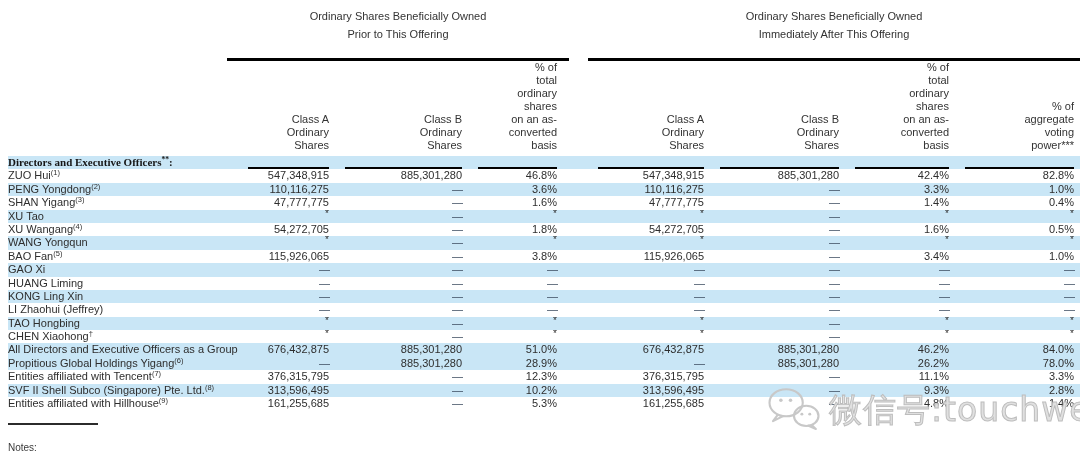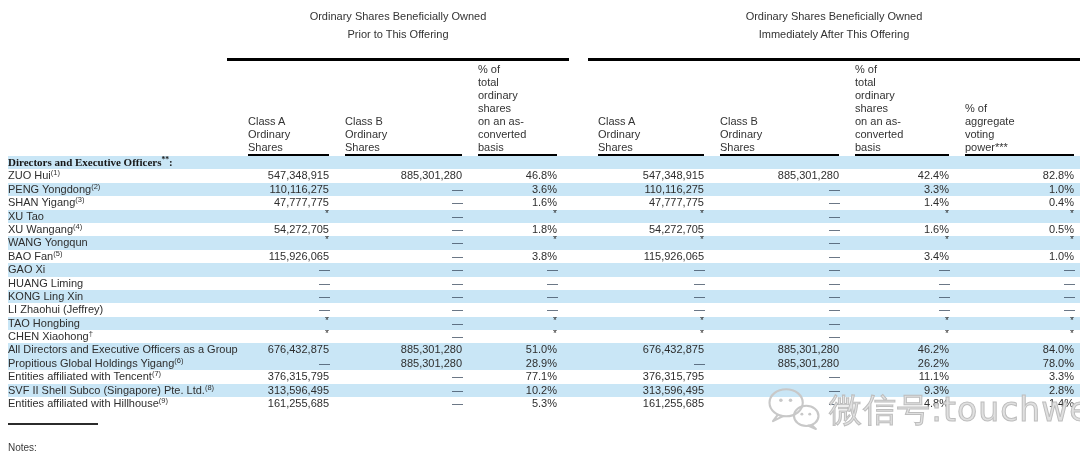--- a/index.html
+++ b/index.html
@@ -18,22 +18,22 @@
   
   .group-row { display:grid; grid-template-columns: 230px 325px 25px 492px; align-items:end; }
   .group { border-bottom: 3px solid #000; text-align:center; padding-bottom:16px; }
   .group.g1 { margin-left:-11px; margin-right:-6px; }
   .gtxt { white-space: pre-line; font-size:11px; line-height:13px; color:#333; }
 
   
   .colhead-row { display:grid; grid-template-columns: var(--cols); align-items:end; height:95px; }
   .ch {
     border-bottom: 2.5px solid #000;
-    padding-bottom: 0; margin: 0 6px 0 10px;
-    white-space: pre-line; text-align:left;
+    padding-bottom: 15px; margin: 0 6px 0 10px;
+    white-space: pre-line; text-align:right;
     font-size:11px; line-height:13px; color:#333;
   }
   .ch.empty { border:none; }
 
   
   .trow { display:grid; grid-template-columns: var(--cols); height:13.4px; line-height:13.4px; font-size:11px; }
   .trow.blue { background:#c9e6f6; }
   .trow.bold { font-weight:bold; color:#161616;font-family:Liberation Serif, serif; }
   .cell { overflow:hidden; }
   .cell.name { white-space:nowrap; padding-right:2px; }
@@ -289,21 +289,21 @@
           <div class="cell"></div>
           <div class="cell val dash">—</div>
           <div class="cell val">885,301,280</div>
           <div class="cell val">26.2%</div>
           <div class="cell val">78.0%</div>
         </div>
         <div class="trow">
           <div class="cell name"><span>Entities affiliated with Tencent</span><sup class="fnref">(7)</sup></div>
           <div class="cell val">376,315,795</div>
           <div class="cell val dash">—</div>
-          <div class="cell val">77.1%</div>
+          <div class="cell val">12.3%</div>
           <div class="cell"></div>
           <div class="cell val">376,315,795</div>
           <div class="cell val dash">—</div>
           <div class="cell val">11.1%</div>
           <div class="cell val">3.3%</div>
         </div>
         <div class="trow blue">
           <div class="cell name"><span>SVF II Shell Subco (Singapore) Pte. Ltd.</span><sup class="fnref">(8)</sup></div>
           <div class="cell val">313,596,495</div>
           <div class="cell val dash">—</div>

